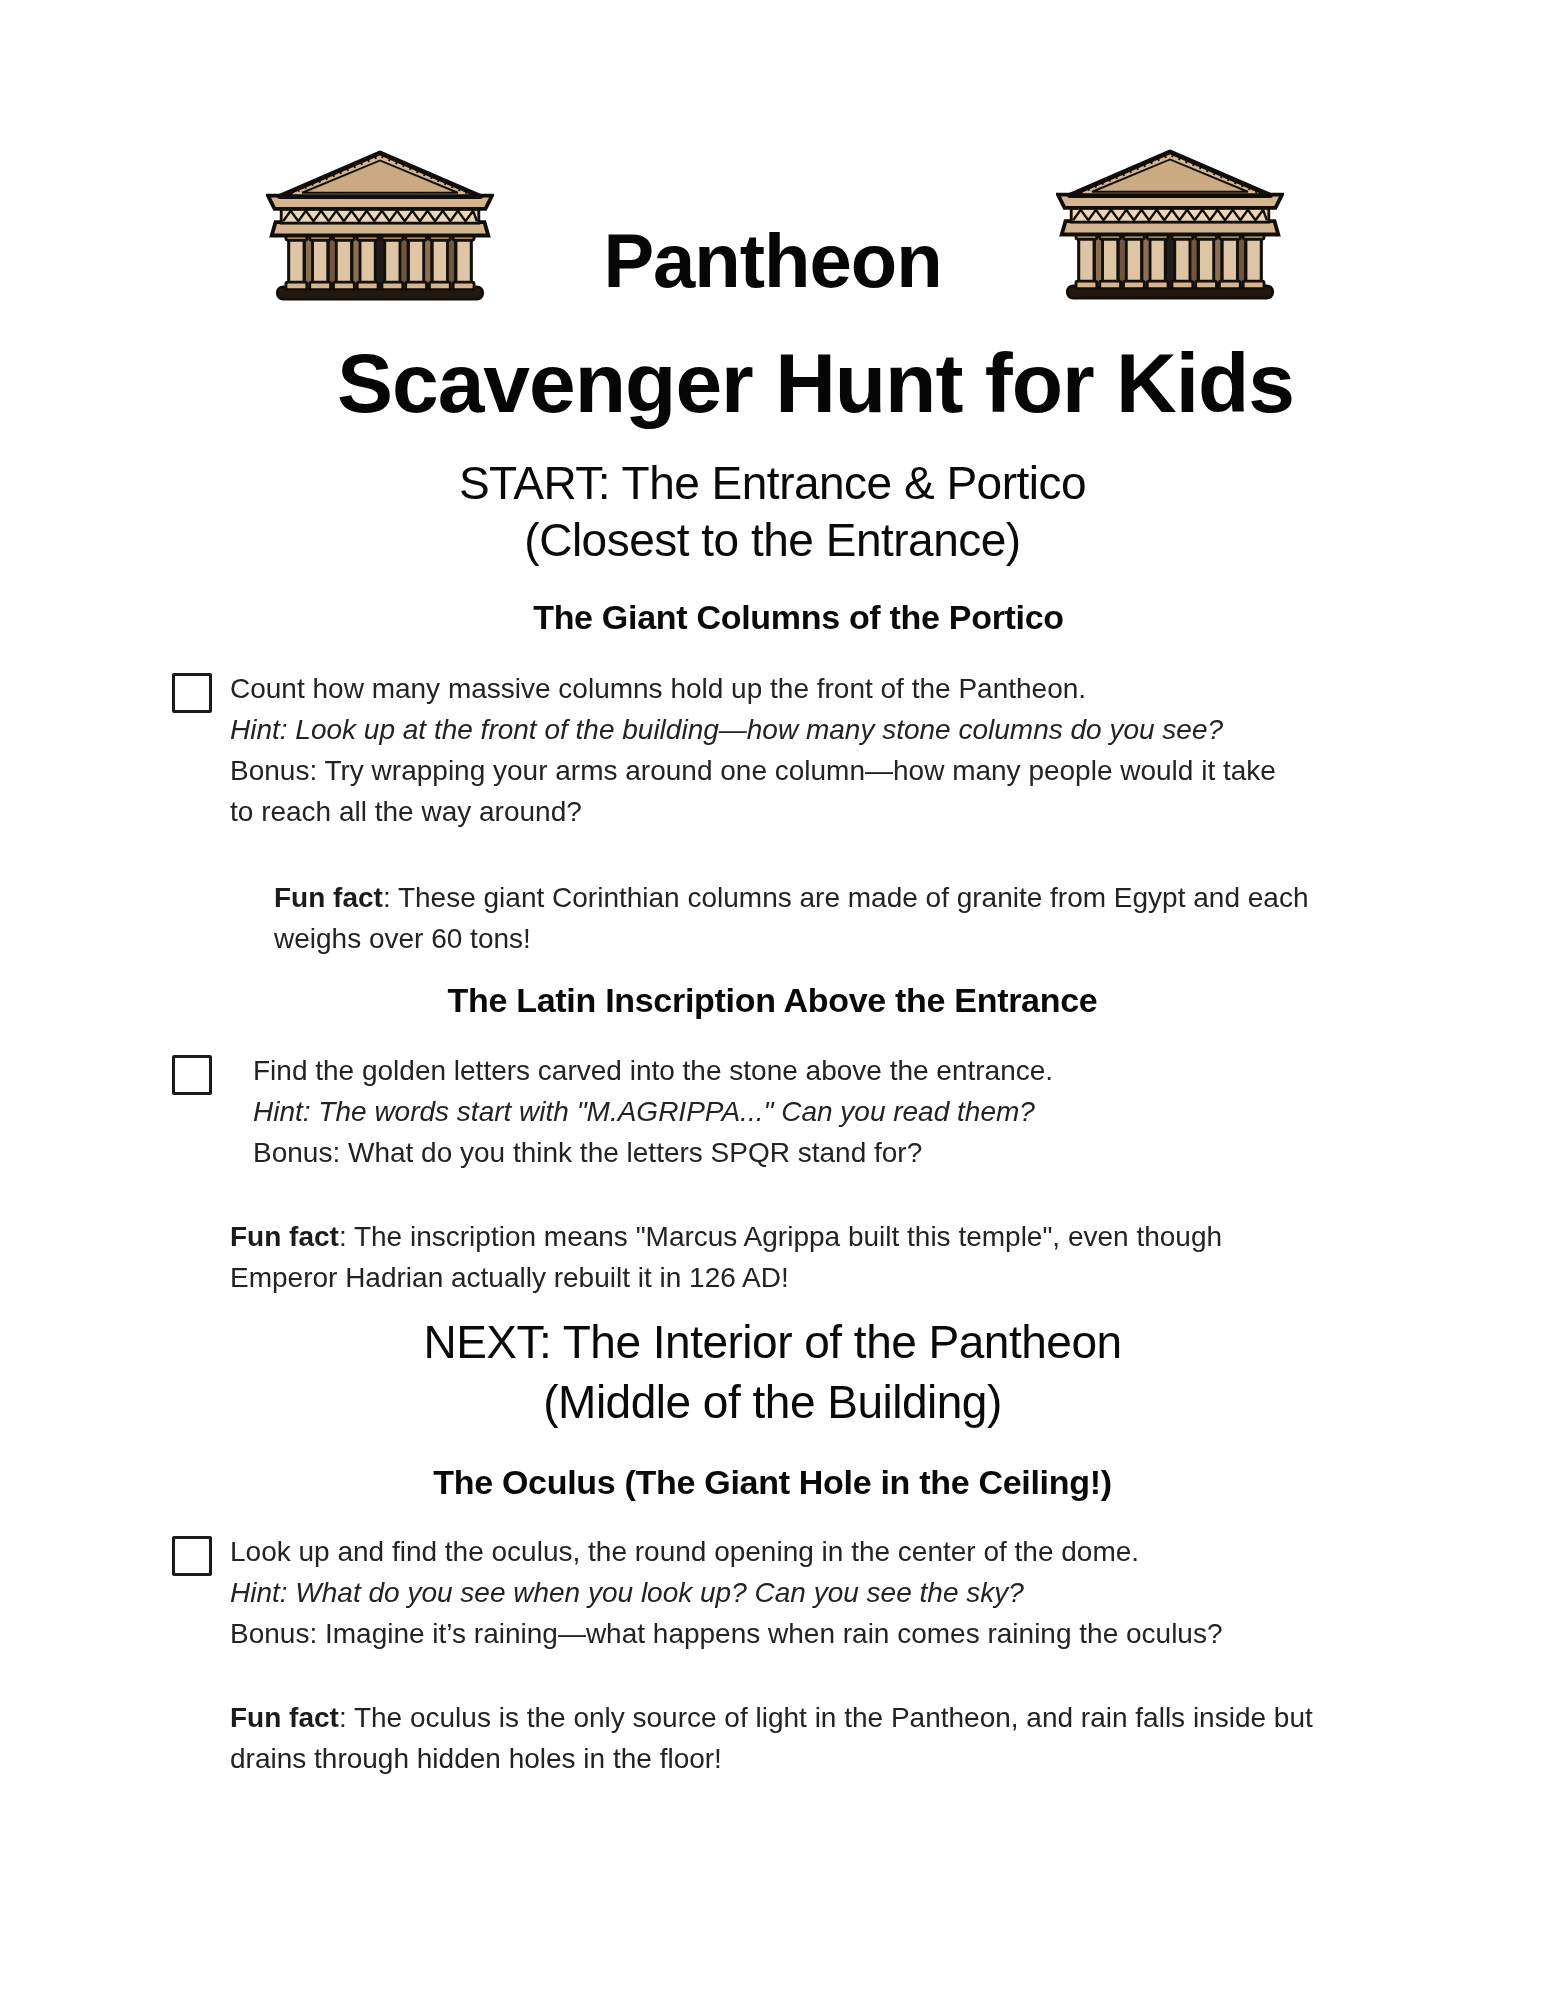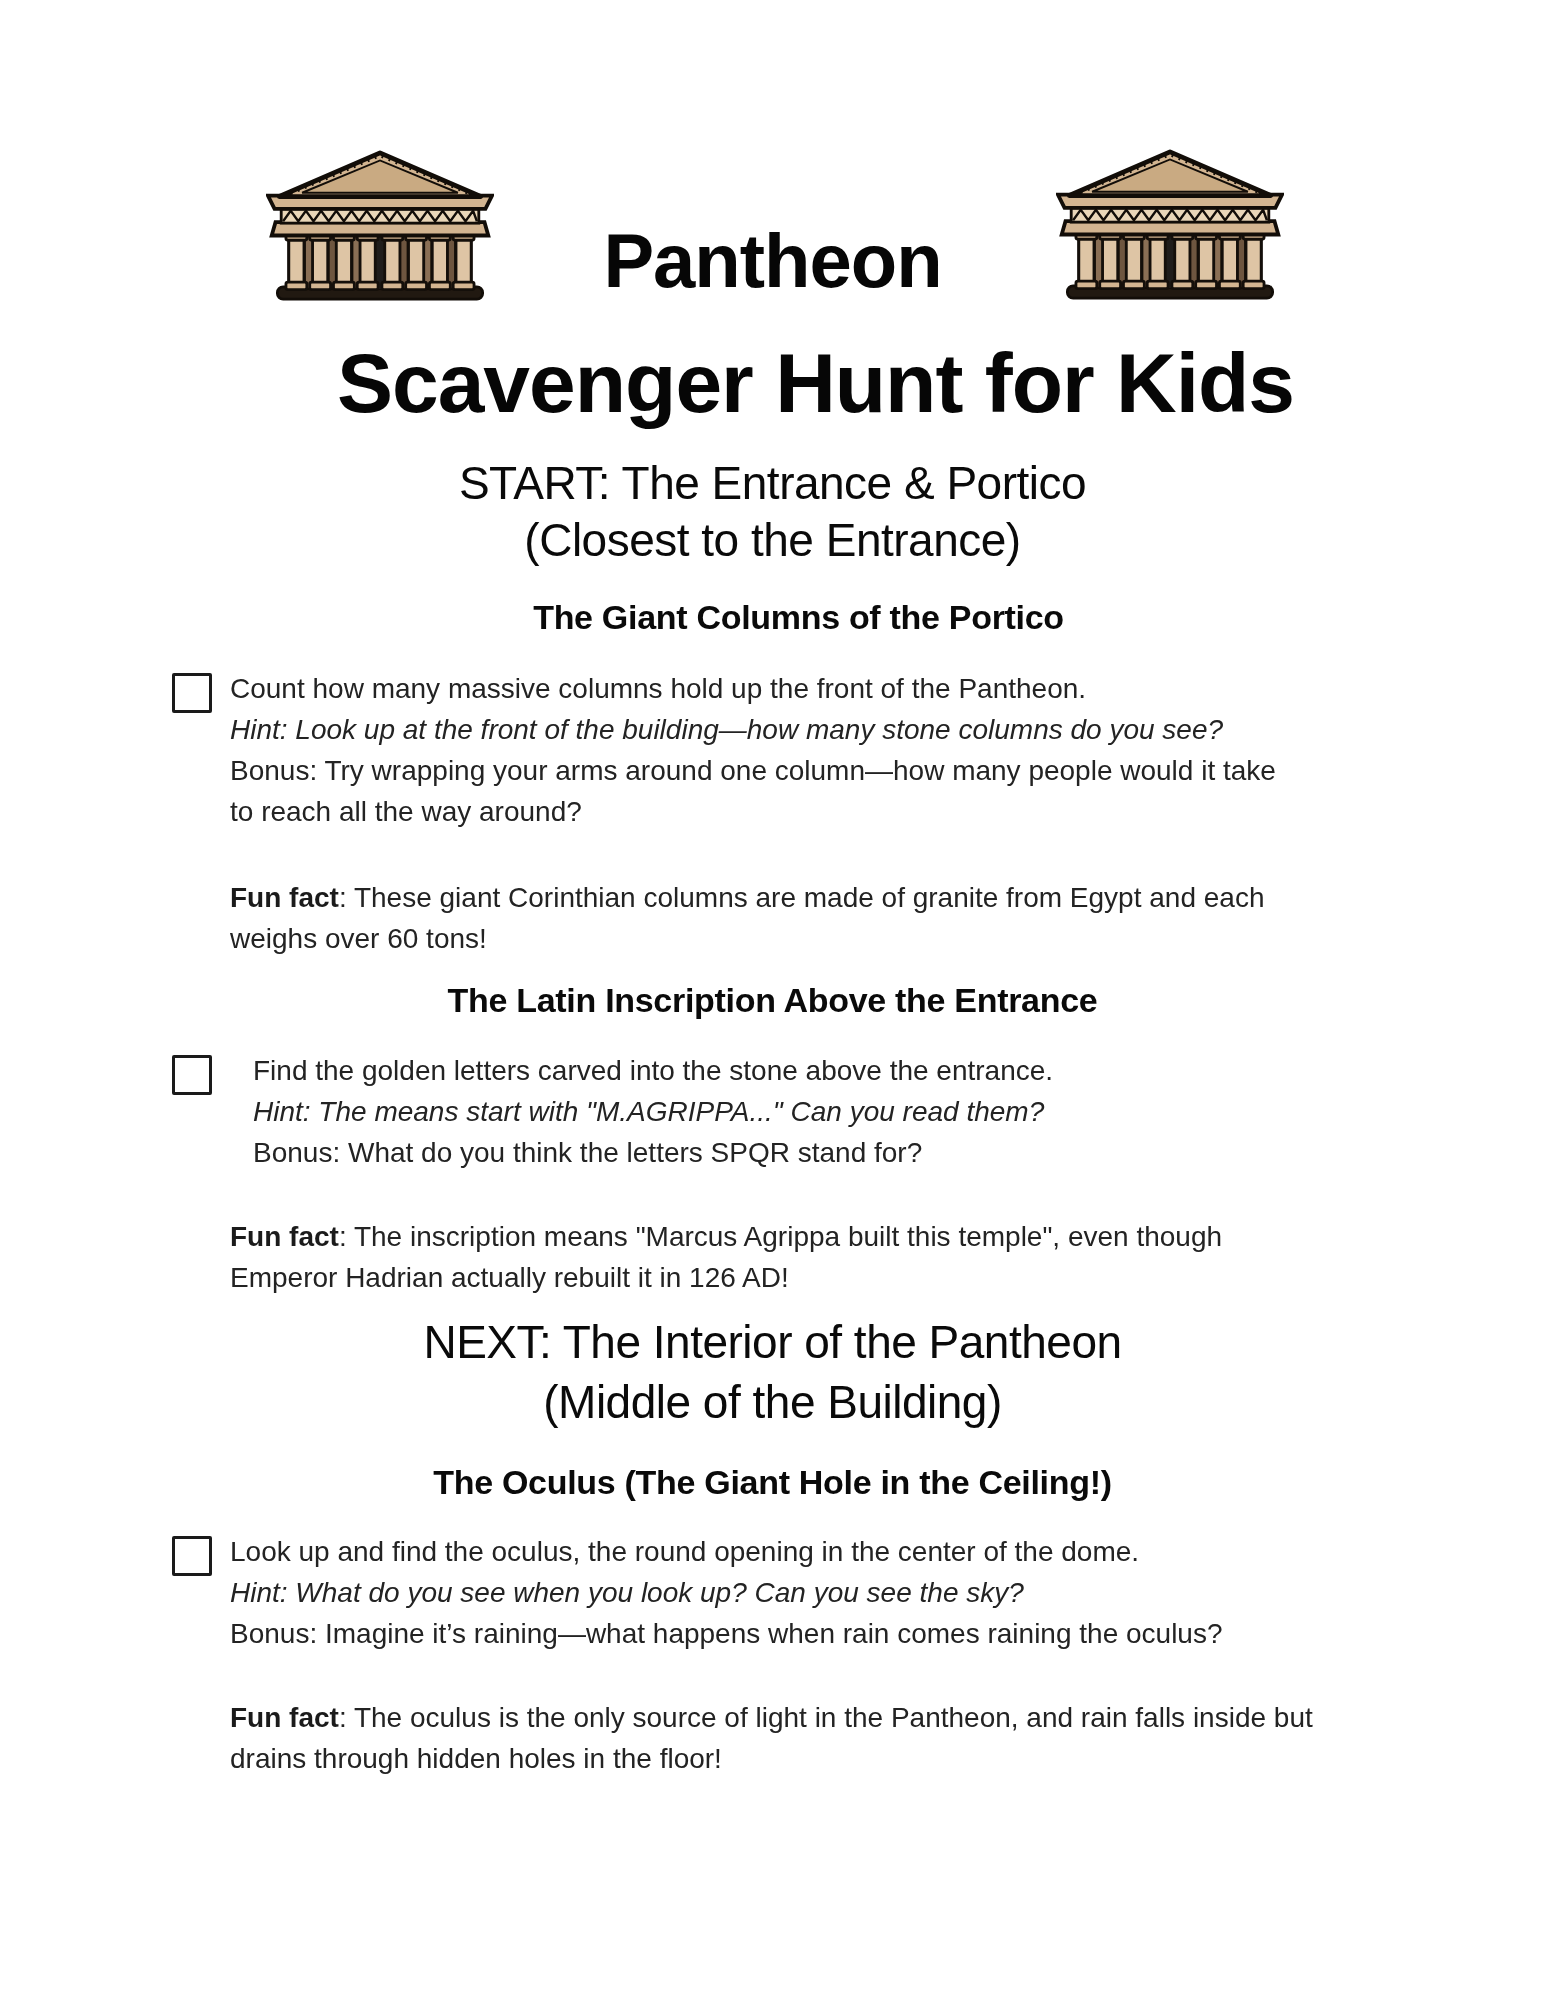--- a/index.html
+++ b/index.html
@@ -71,21 +71,21 @@
     white-space:nowrap;
   }
   .italic { font-style:italic; }
   #task-1 { top:668px; }
   #task-2 { top:1050px;gap:23px; }
   #task-3 { top:1531px; }
 
   
   .funfact { position:absolute; left:230px; }
   .funfact strong { font-weight:bold; color:#1b1b1b; }
-  #funfact-1 { top:877px; }
+  #funfact-1 { top:877px;margin-left:44px; }
   #funfact-2 { top:1216px; }
   #funfact-3 { top:1697px; }
 
   .defs-holder { position:absolute; width:0; height:0; overflow:hidden; }
 </style>
 </head>
 <body>
 
 <div class="page">
 
@@ -182,21 +182,21 @@
     <div class="line"><strong>Fun fact</strong><span>: These giant Corinthian columns are made of granite from Egypt and each</span></div>
     <div class="line">weighs over 60 tons!</div>
   </div>
 
   <h3 id="topic-head-2" class="abs topic-head">The Latin Inscription Above the Entrance</h3>
 
   <div id="task-2" class="task">
     <span class="checkbox"></span>
     <div class="task-lines">
       <div class="line">Find the golden letters carved into the stone above the entrance.</div>
-      <div class="line italic">Hint: The means start with "M.AGRIPPA..." Can you read them?</div>
+      <div class="line italic">Hint: The words start with "M.AGRIPPA..." Can you read them?</div>
       <div class="line">Bonus: What do you think the letters SPQR stand for?</div>
     </div>
   </div>
 
   <div id="funfact-2" class="funfact">
     <div class="line"><strong>Fun fact</strong><span>: The inscription means "Marcus Agrippa built this temple", even though</span></div>
     <div class="line">Emperor Hadrian actually rebuilt it in 126 AD!</div>
   </div>
 
   <div id="section-head-next" class="abs section-head">

